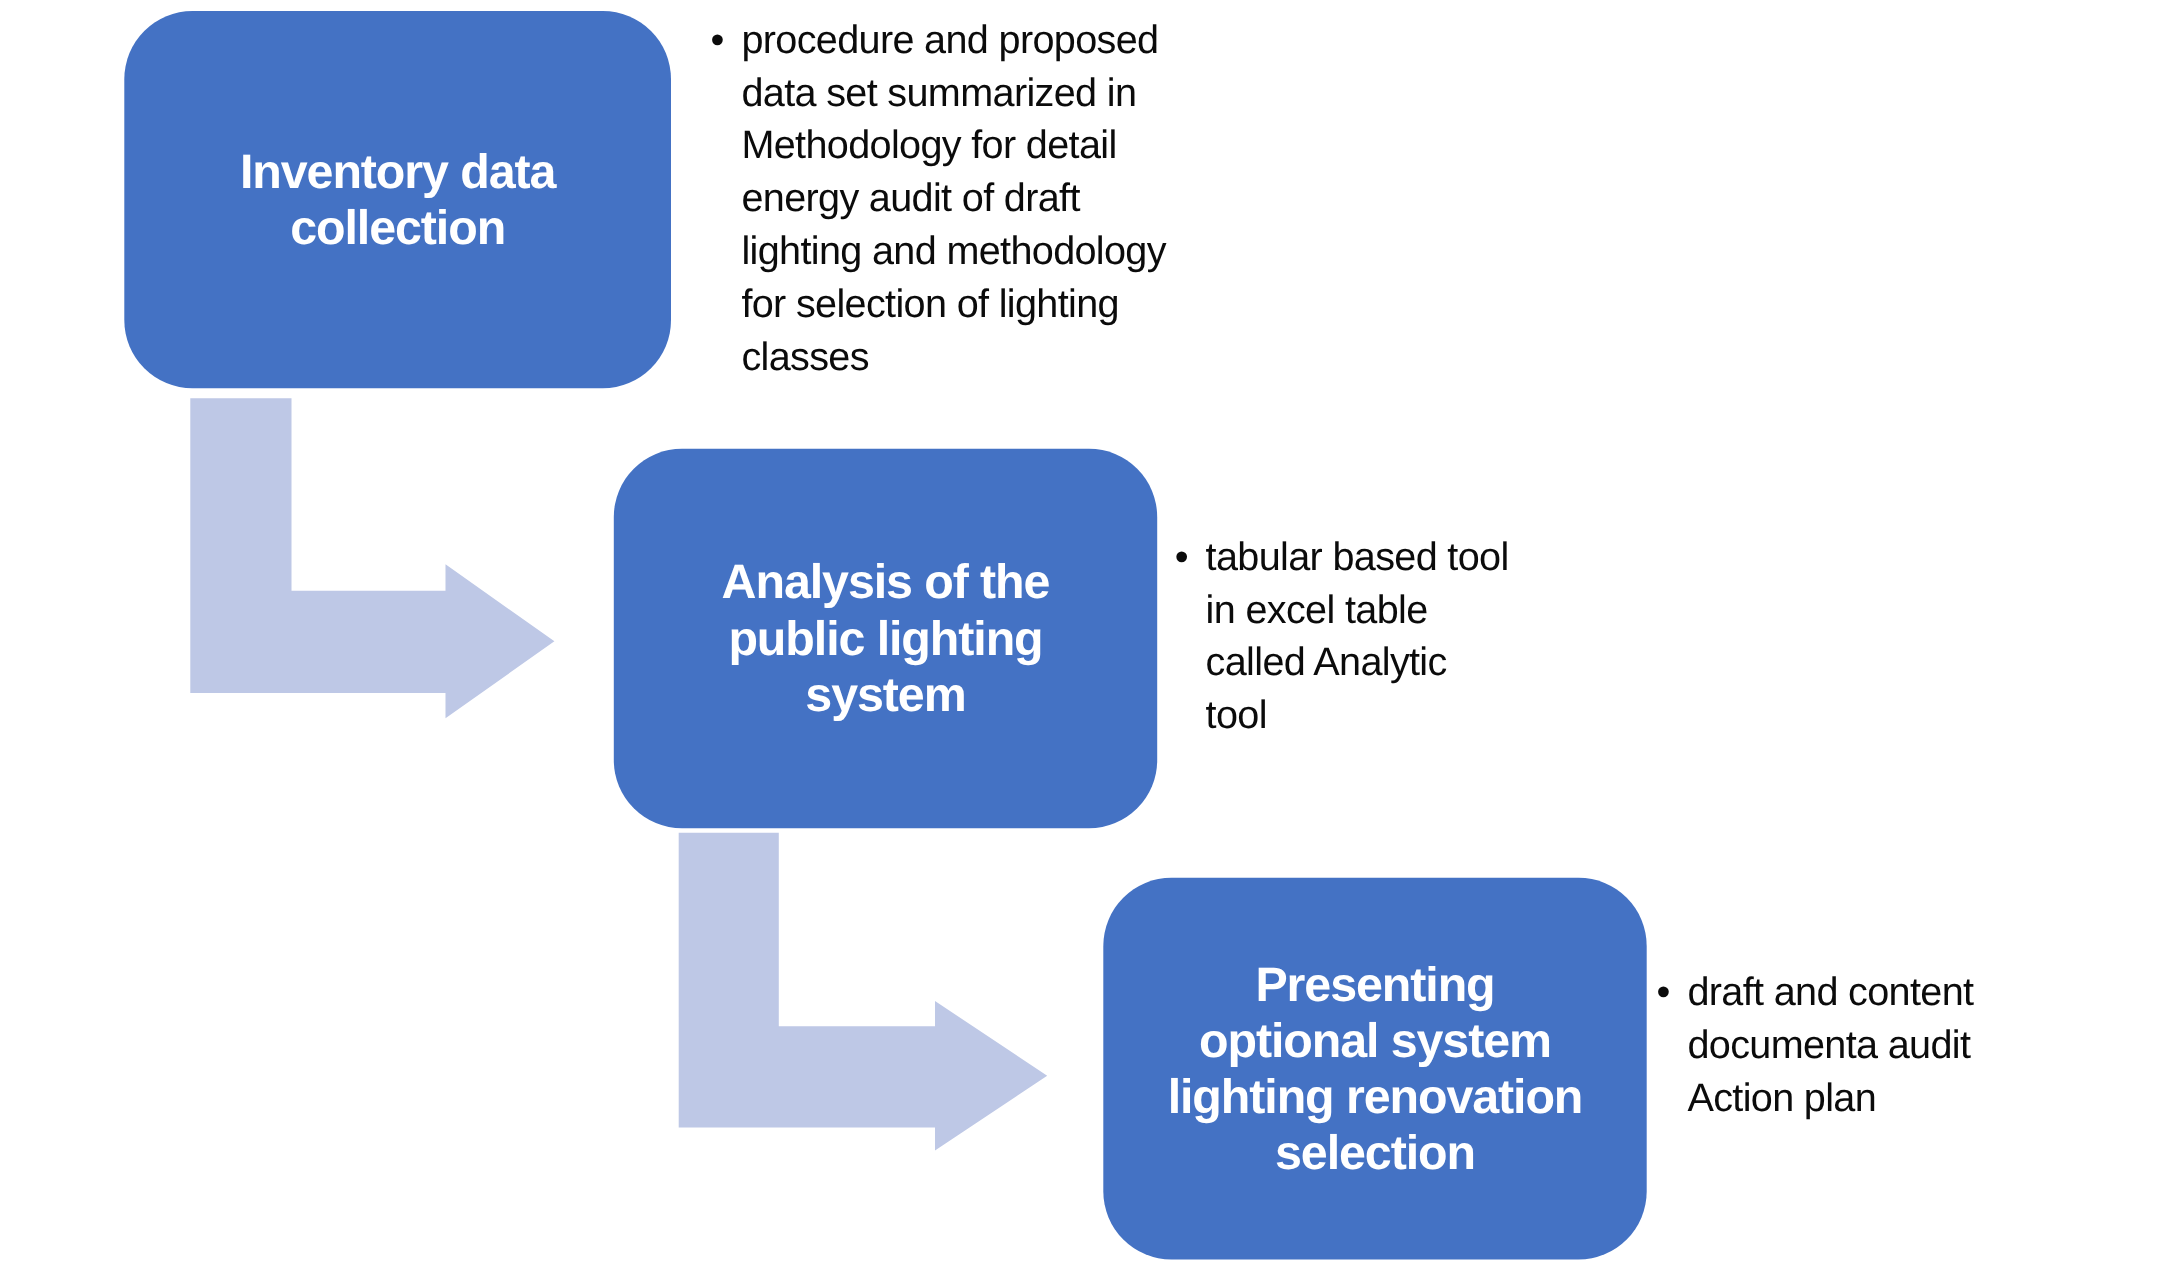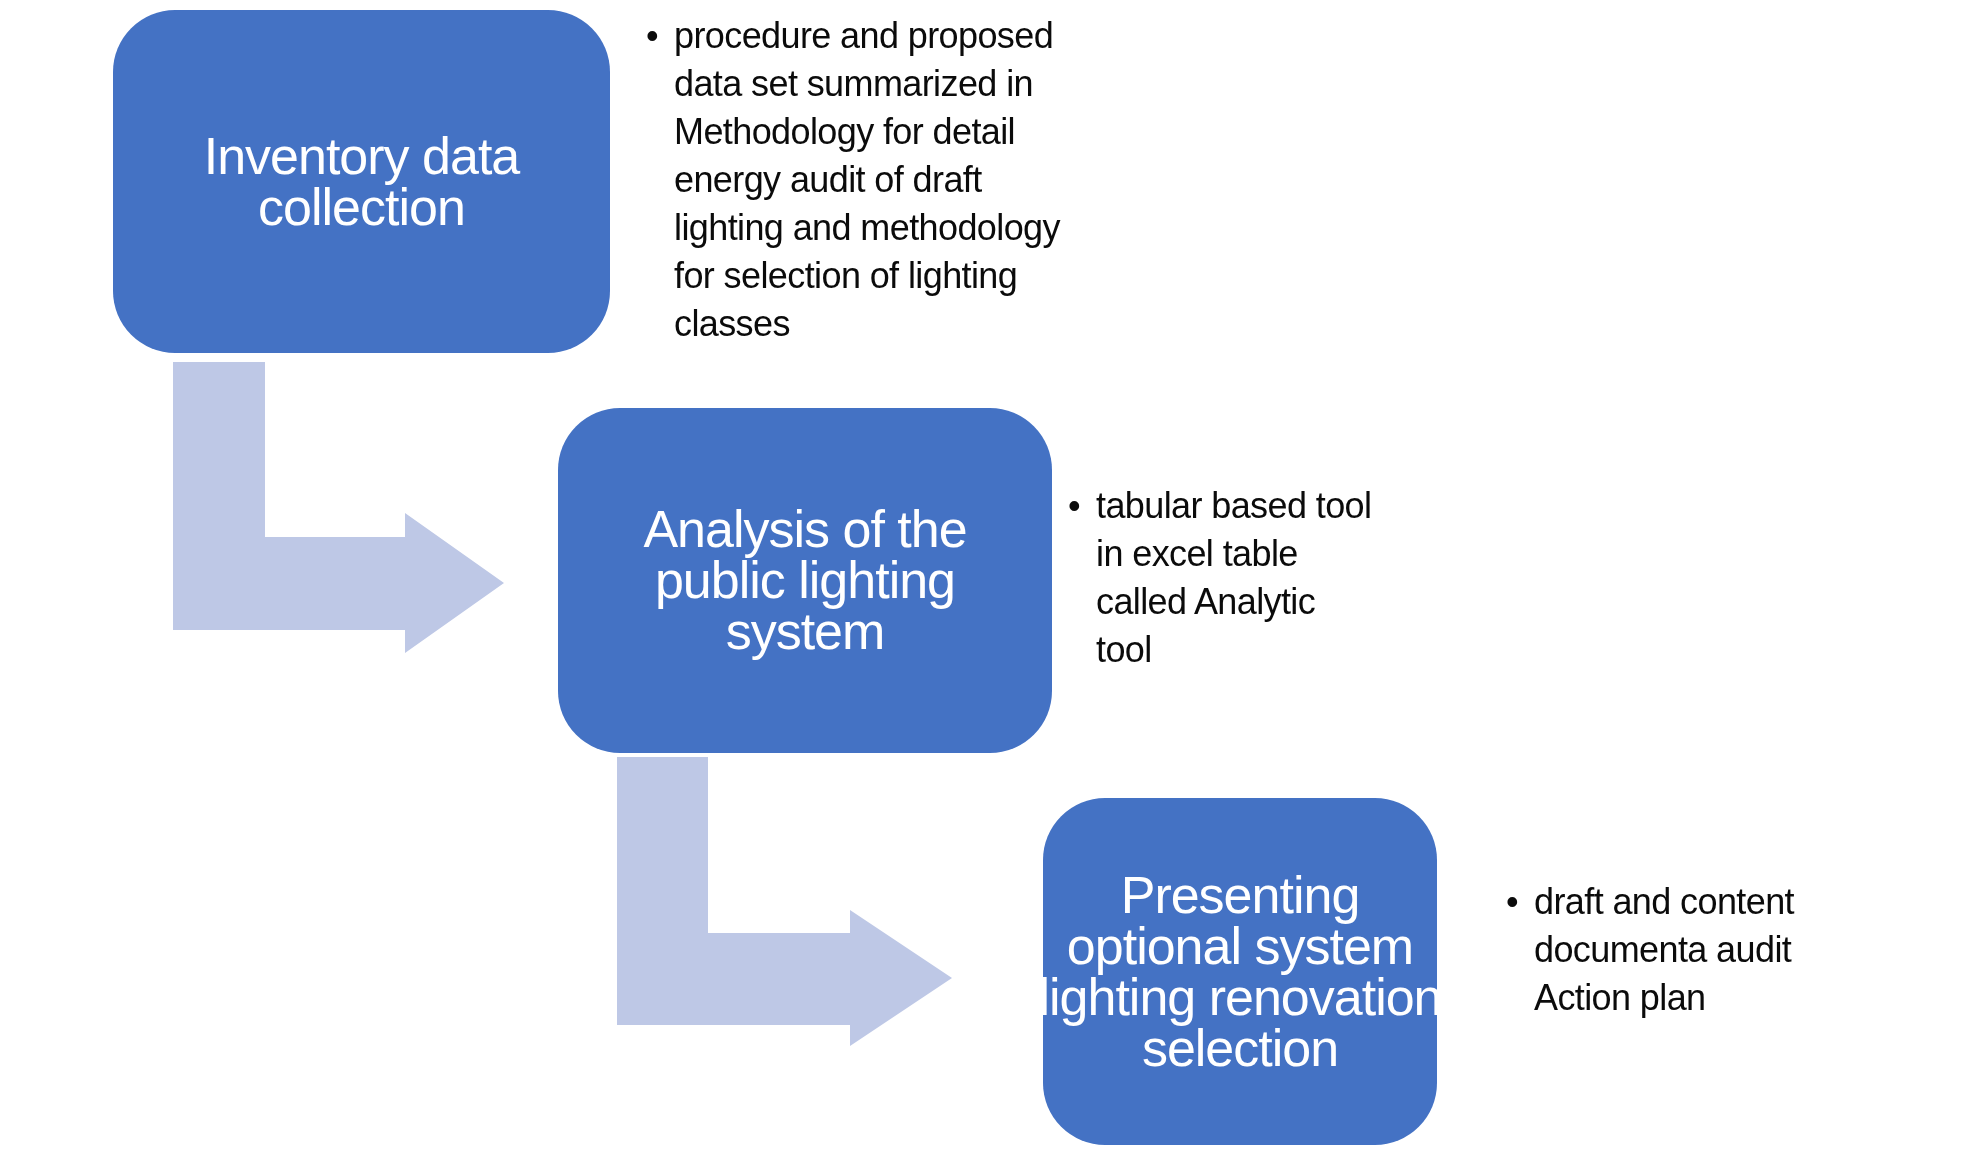--- a/index.html
+++ b/index.html
@@ -16,27 +16,27 @@
   .arrow-layer{position:absolute;left:0;top:0;width:1980px;height:1156px;z-index:1;}
   .step-box{
     position:absolute;z-index:2;
     background:var(--accent);
     border-radius:62px;
     display:flex;align-items:center;justify-content:center;
     text-align:center;
   }
   .step-title{
     color:var(--box-ink);
-    font-size:52px;line-height:51px;letter-spacing:-1px;
-    font-weight:400;
+    font-size:44px;line-height:51px;letter-spacing:-1px;
+    font-weight:700;
   }
   .step-title .t-line{display:block;white-space:nowrap;}
   .box1{left:113px;top:10px;width:497px;height:343px;}
   .box2{left:558px;top:408px;width:494px;height:345px;}
-  .box3{left:1003px;top:798px;width:394px;height:347px;margin-left:40px;}
+  .box3{left:1003px;top:798px;width:494px;height:347px;}
   .note{
     position:absolute;z-index:2;
     display:flex;align-items:flex-start;
     color:var(--ink);
     font-size:36px;line-height:48px;letter-spacing:-0.6px;
   }
   .note .bullet{
     width:28px;flex:0 0 28px;
     font-size:36px;line-height:48px;
   }

